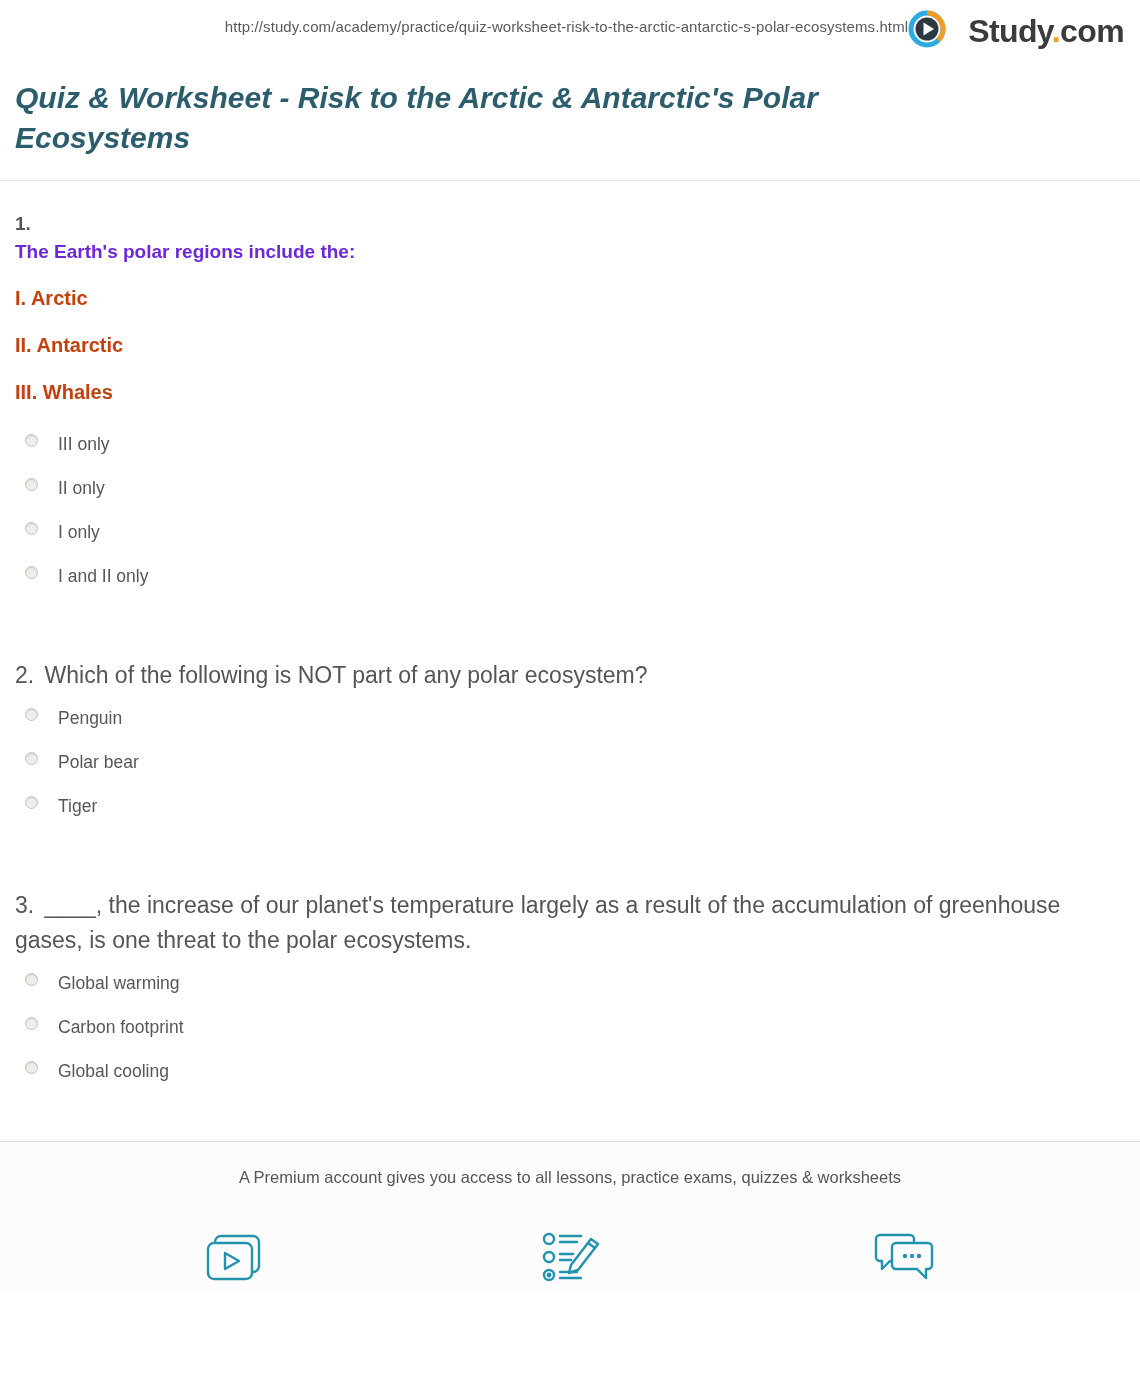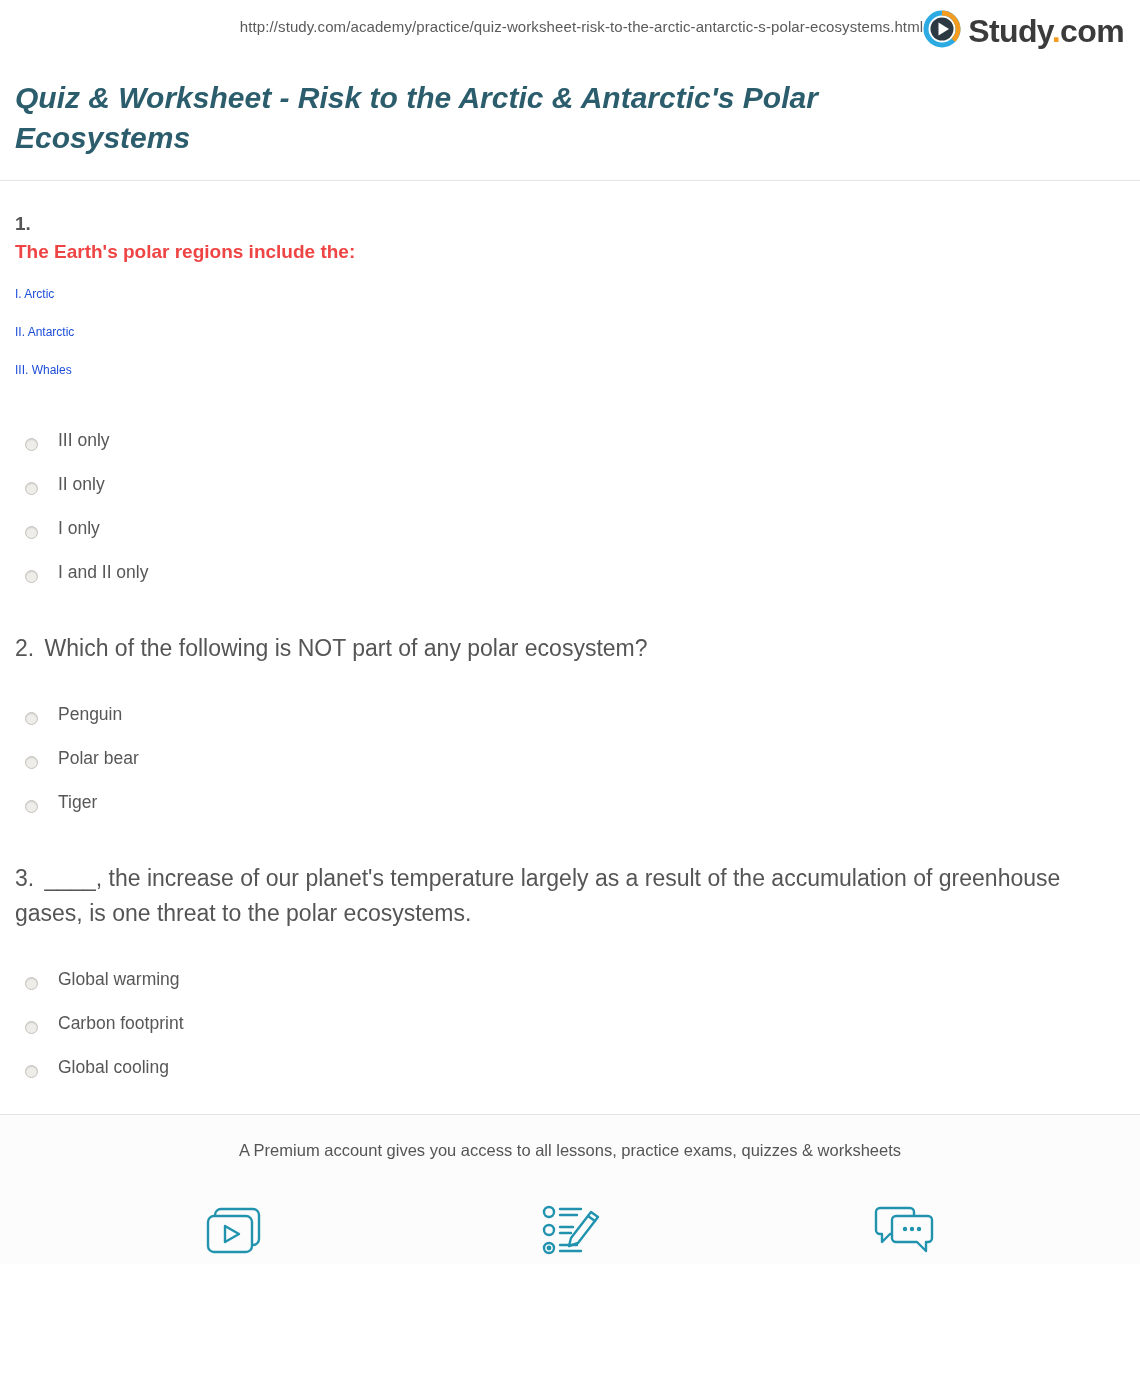--- a/index.html
+++ b/index.html
@@ -22,21 +22,21 @@
   }
   .page-url {
     font-size: 15px;
     color: #5a5a5a;
     padding-top: 8px;
     letter-spacing: 0.1px;
   }
   .logo {
     display: flex;
     align-items: center;
-    gap: 7px;
+    gap: 22px;
     cursor: pointer;
   }
   .logo-text {
     font-size: 32px;
     font-weight: 700;
     color: #3b3b3b;
     letter-spacing: -0.6px;
     line-height: 1;
   }
   .logo-dot { color: #f59c20; }
@@ -62,41 +62,41 @@
   .q-number-line {
     margin-top: 32px;
     font-size: 19px;
     font-weight: 700;
     color: #555555;
   }
   .q-text-line {
     margin-top: 6px;
     font-size: 19px;
     font-weight: 700;
-    color: #ef4444;
+    color: #6d28d9;
   }
   .q-stem {
     margin-top: 24px;
-    font-size: 12px;
-    font-weight: 400;
-    color: #1d4ed8;
+    font-size: 20px;
+    font-weight: 700;
+    color: #c2410c;
   }
   .q-heading {
     margin-top: 48px;
     font-size: 23px;
     font-weight: 400;
     color: #555555;
     line-height: 1.5;
     max-width: 1110px;
   }
   .q-heading .q-num { margin-right: 4px; }
   .options { margin-top: 16px; }
   .option-row {
     display: flex;
-    align-items: flex-end;
+    align-items: flex-start;
     height: 44px;
     margin-left: 10px;
   }
   .radio {
     width: 13px;
     height: 13px;
     border-radius: 50%;
     background: #efedea;
     border: 1px solid #c6c2bb;
     box-shadow: inset 0 1px 1px rgba(0,0,0,0.12);

